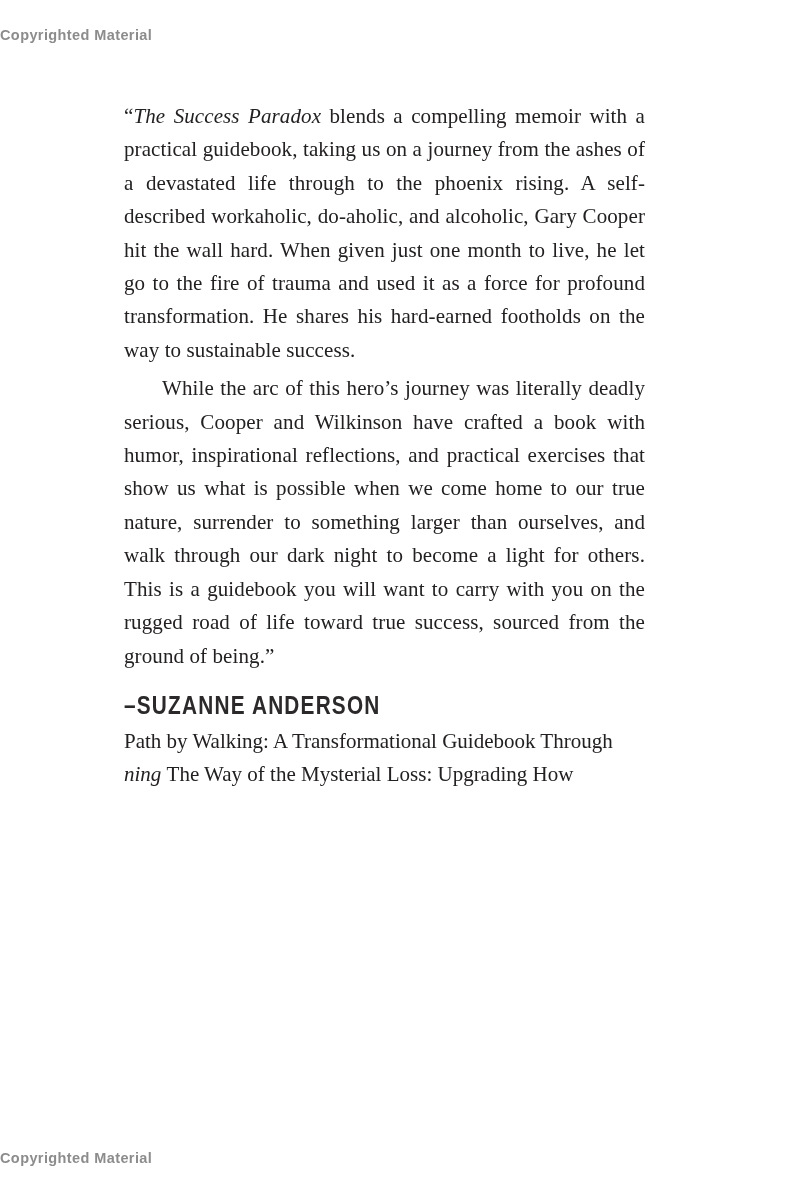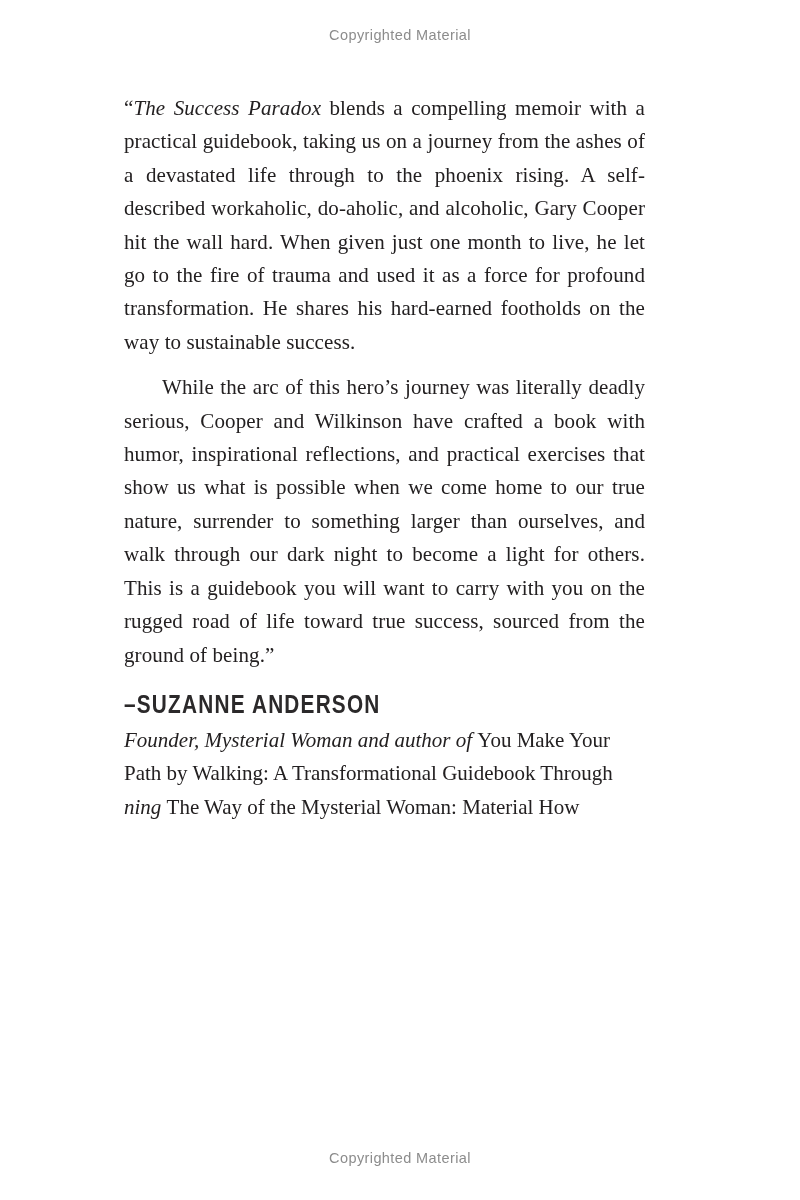--- a/index.html
+++ b/index.html
@@ -12,45 +12,45 @@
     background: #ffffff;
     position: relative;
     font-family: "Liberation Serif", serif;
     color: #232021;
     overflow: hidden;
   }
   .notice {
     position: absolute;
     left: 0;
     width: 800px;
-    text-align: center;
+    text-align: left;
     font-family: "Liberation Sans", sans-serif;
-    font-weight: 400;
+    font-weight: 700;
     font-size: 14.5px;
     letter-spacing: 0.4px;
     color: #8c8c8c;
   }
   .notice-top { top: 27px; }
   .notice-bottom { top: 1150px; }
 
   .content {
     position: absolute;
     left: 124px;
-    top: 92px;
+    top: 100px;
     width: 521px;
   }
   .para {
     margin: 0;
     font-size: 21px;
     line-height: 33.4px;
     text-align: justify;
     letter-spacing: 0.1px;
   }
   .para-indent {
-    margin-top: 12px;
+    margin-top: 5px;
     text-indent: 38px;
   }
   .italic { font-style: italic; }
   .roman { font-style: normal; }
 
   .attr-name {
     margin-top: 17px;
     font-family: "Liberation Sans", sans-serif;
     font-weight: 700;
     font-size: 26px;
@@ -76,20 +76,19 @@
 
 <div class="content">
 
   <p class="para"><span class="roman">“</span><span class="italic">The Success Paradox</span><span class="roman"> blends a compelling memoir with a practical guidebook, taking us on a journey from the ashes of a devastated life through to the phoenix rising. A self-described workaholic, do-aholic, and alcoholic, Gary Cooper hit the wall hard. When given just one month to live, he let go to the fire of trauma and used it as a force for profound transformation. He shares his hard-earned footholds on the way to sustainable success.</span></p>
 
   <p class="para para-indent"><span class="roman">While the arc of this hero’s journey was literally deadly serious, Cooper and Wilkinson have crafted a book with humor, inspirational reflections, and practical exercises that show us what is possible when we come home to our true nature, surrender to something larger than ourselves, and walk through our dark night to become a light for others. This is a guidebook you will want to carry with you on the rugged road of life toward true success, sourced from the ground of being.”</span></p>
 
   <div class="attr-name">–SUZANNE ANDERSON</div>
 
   <div class="credentials">
-      <div class="cred-line"><span class="italic">Founder, Mysterial Woman and author of </span><span class="roman">You Make Your</span></div>
       <div class="cred-line"><span class="roman">Path by Walking: A Transformational Guidebook Through</span></div>
-      <div class="cred-line"><span class="italic">ning </span><span class="roman">The Way of the Mysterial Woman: Material How</span></div>
+      <div class="cred-line"><span class="italic">ning </span><span class="roman">The Way of the Mysterial Loss: Upgrading How</span></div>
     </div>
 
 </div>
 
 <div class="notice notice-bottom">Copyrighted Material</div>
 
 </body></html>

